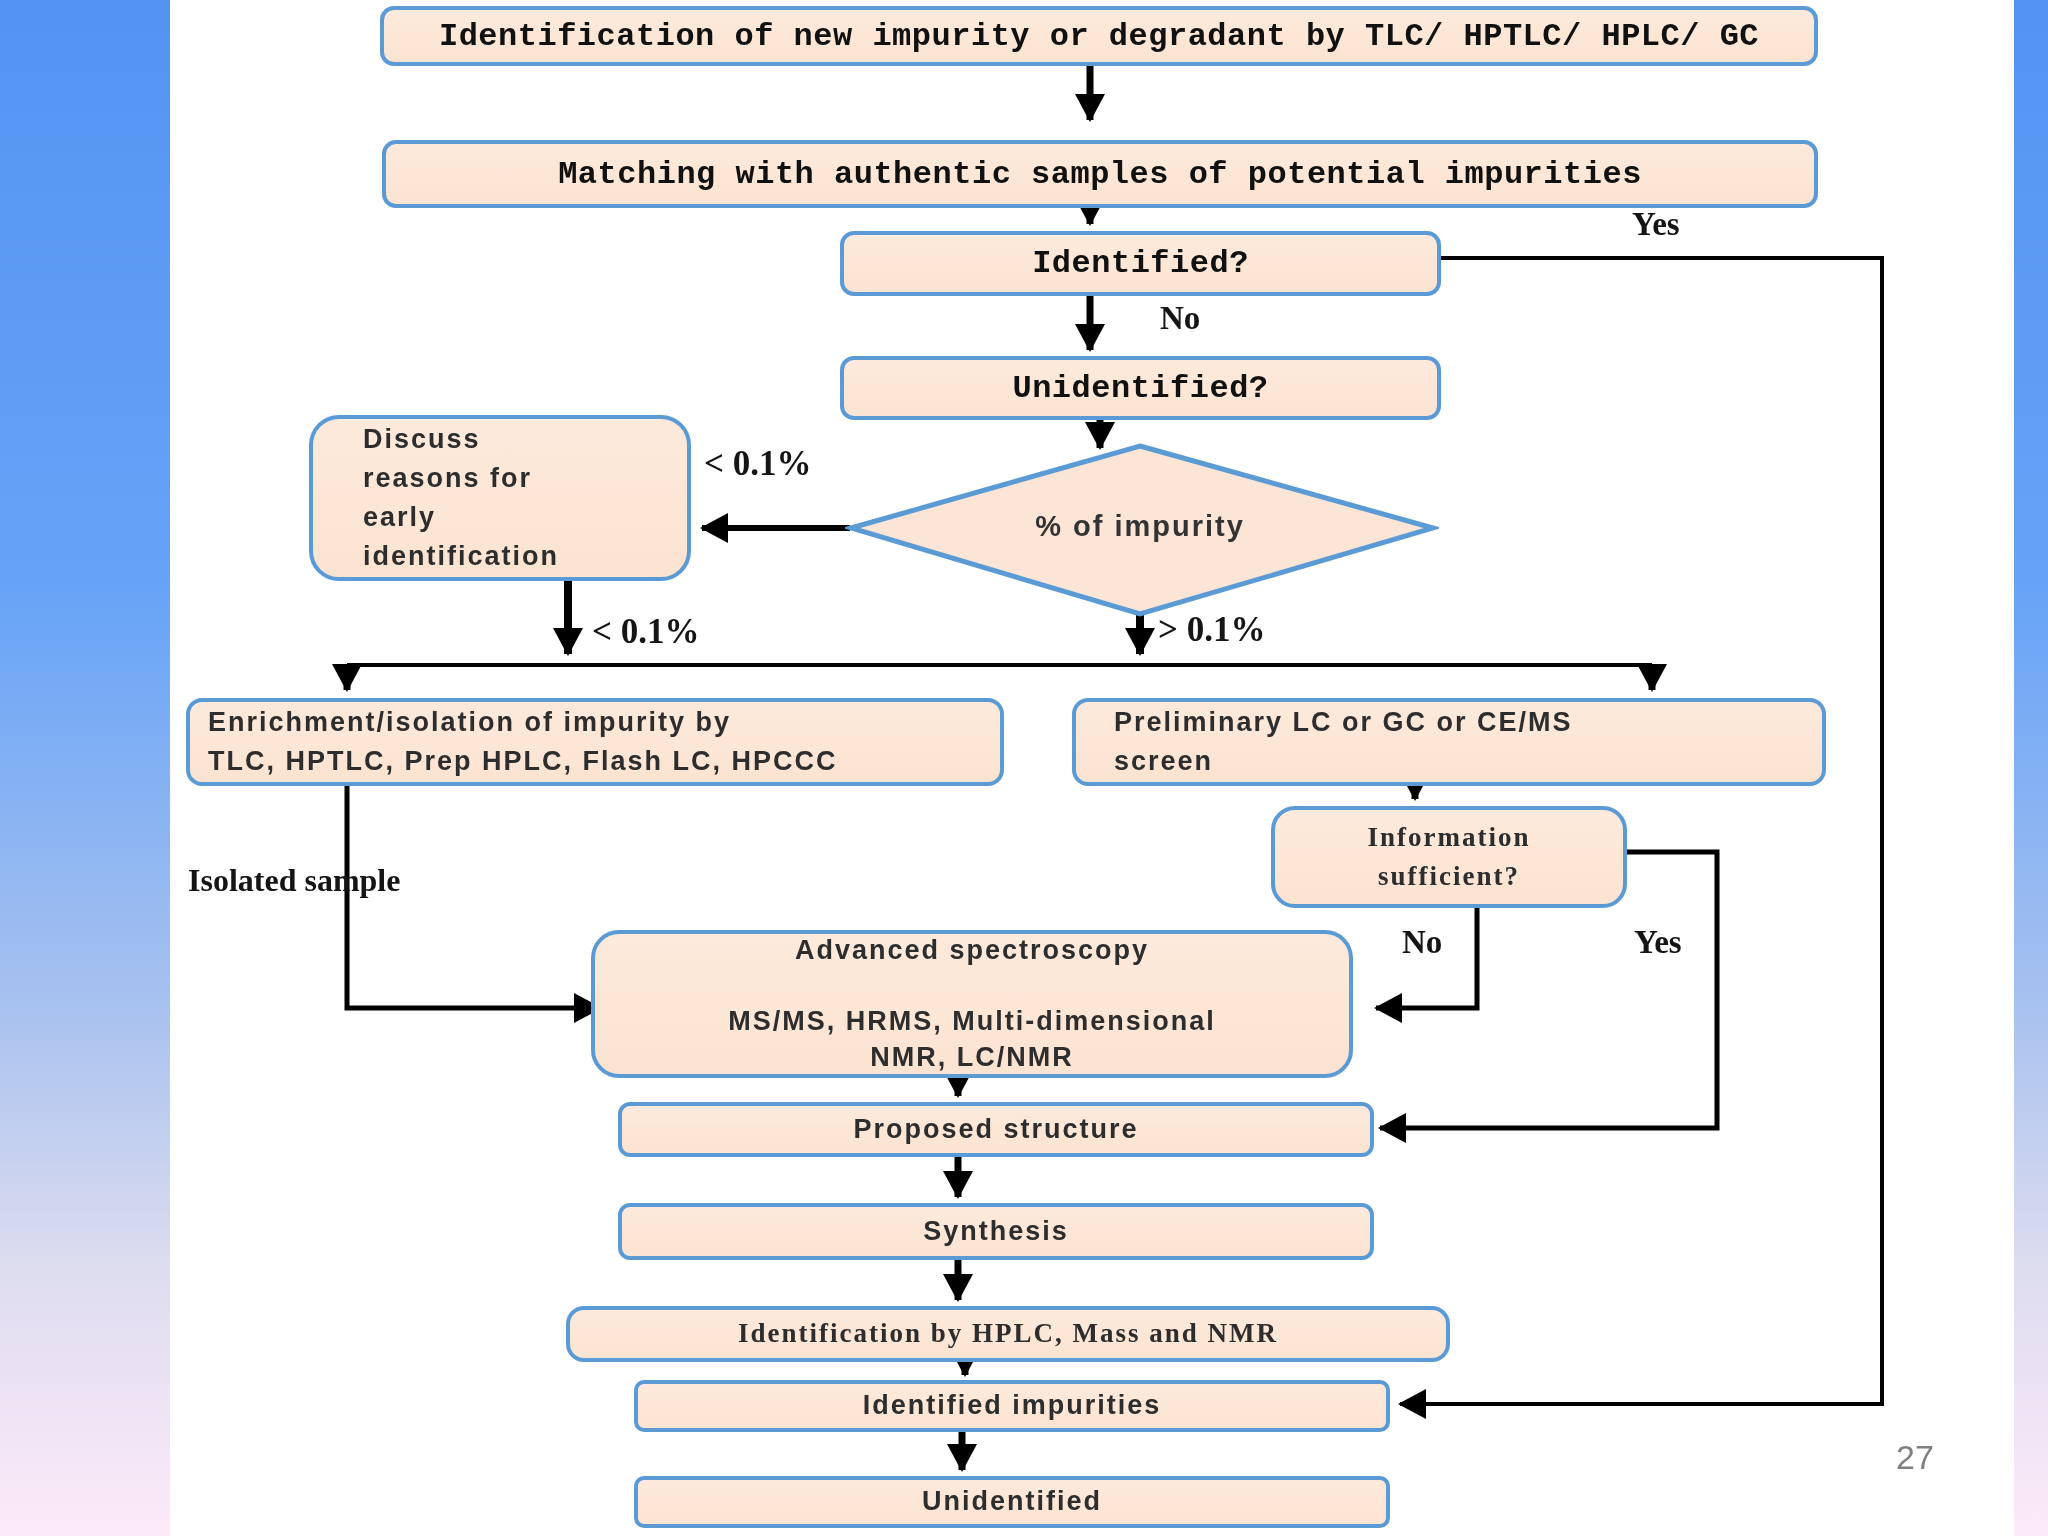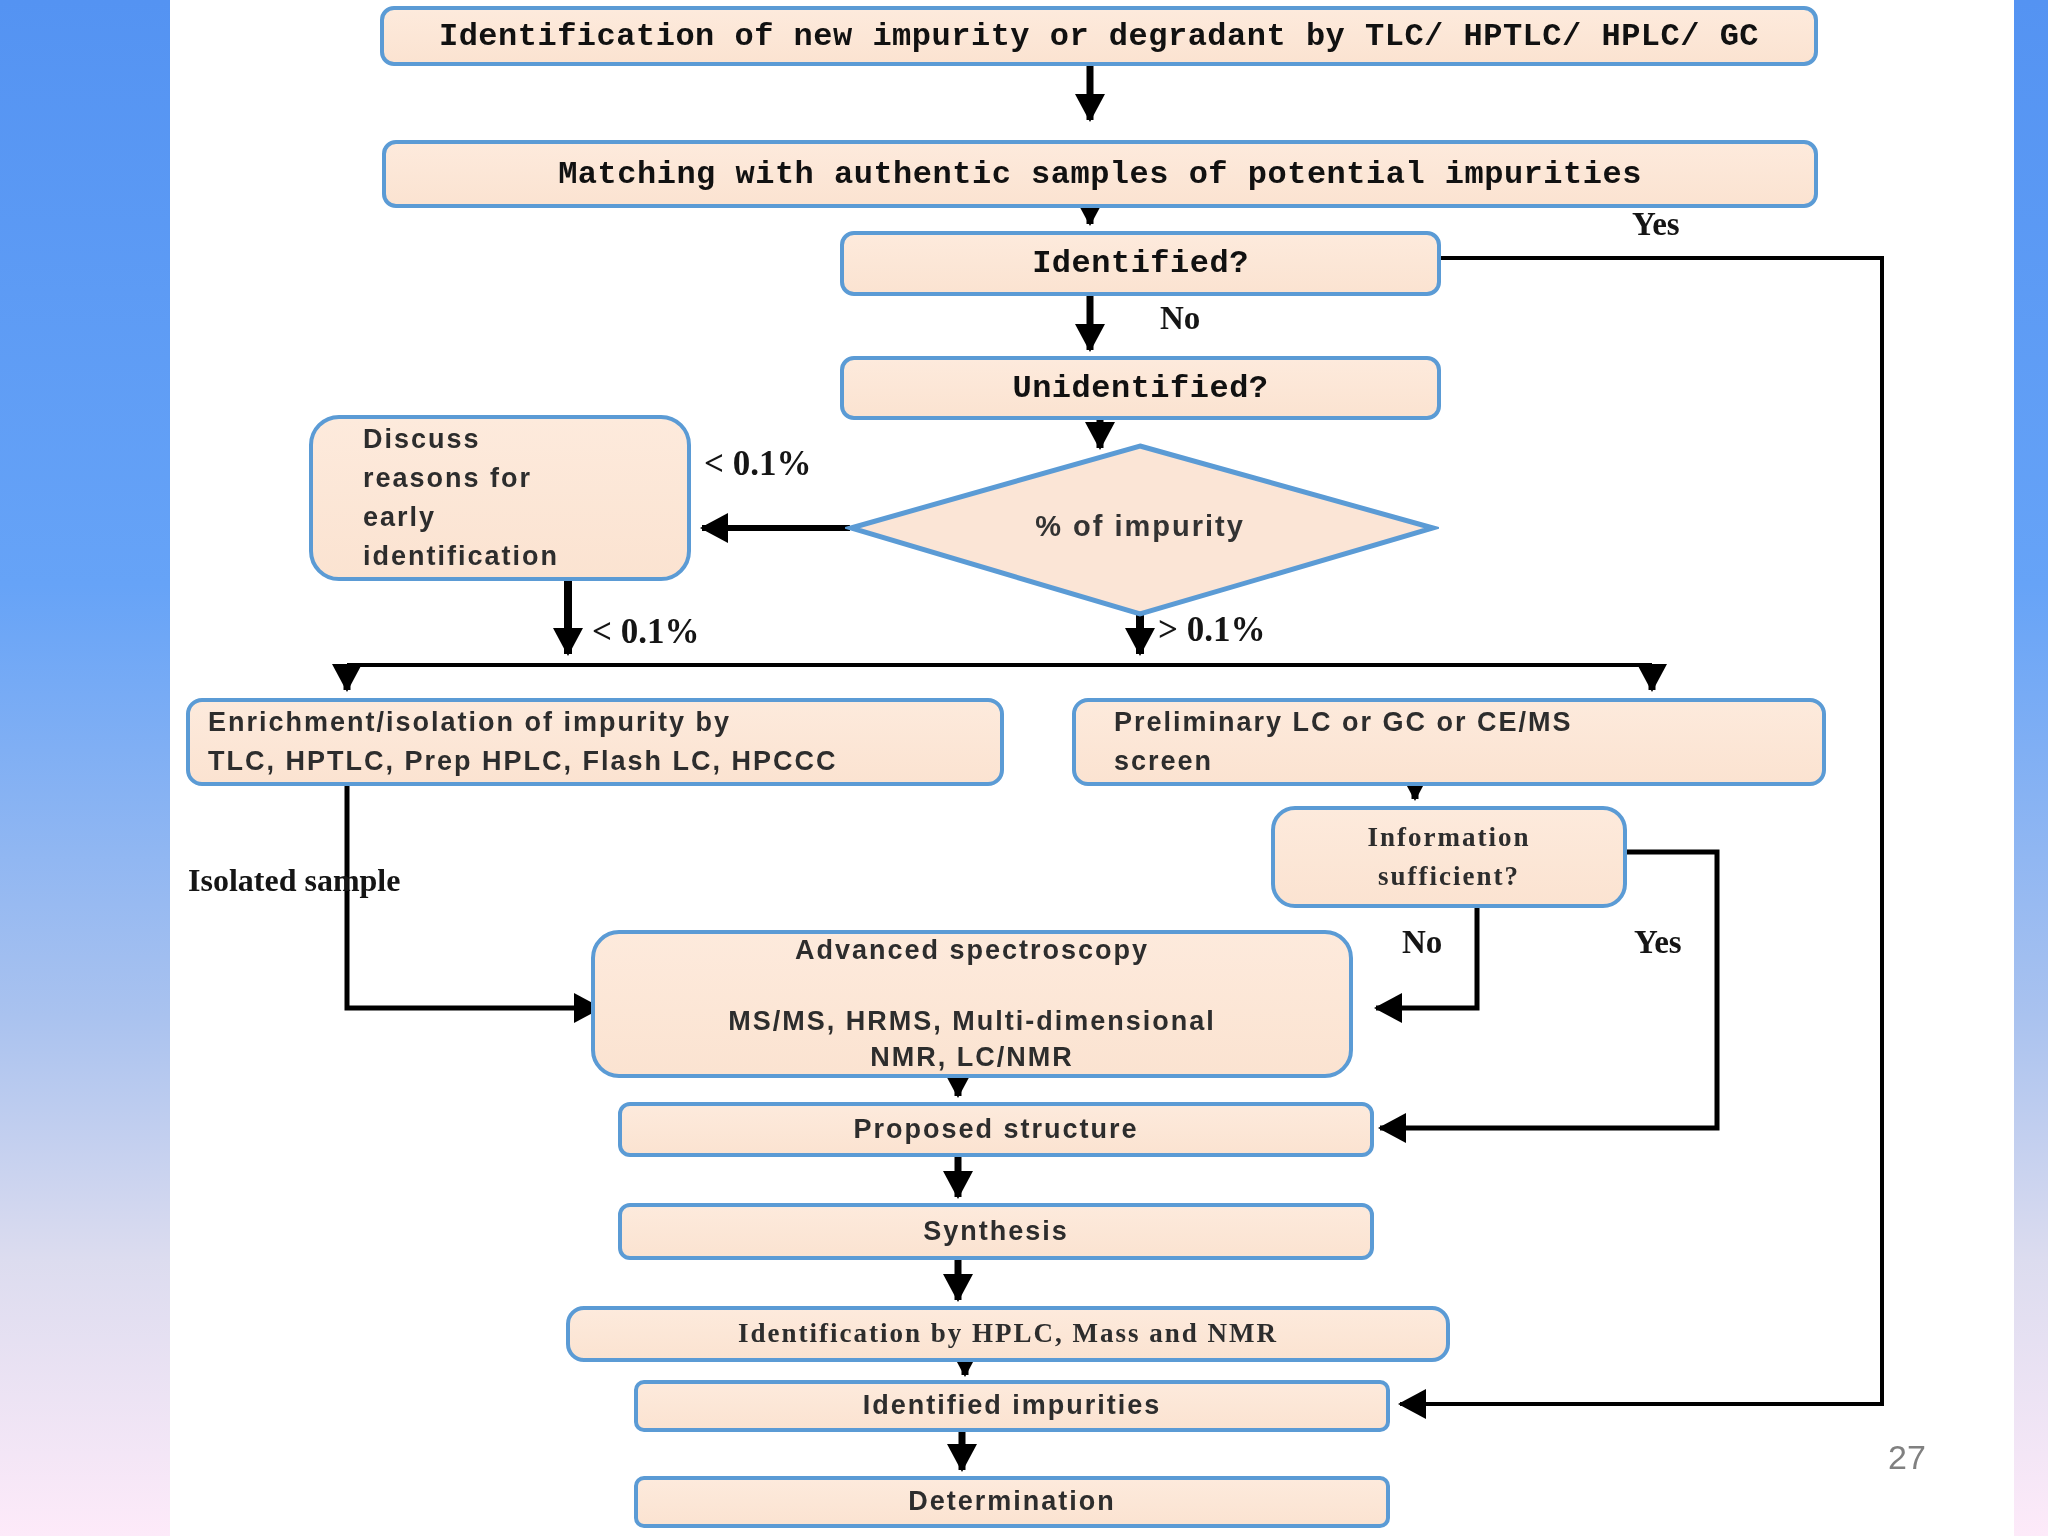--- a/index.html
+++ b/index.html
@@ -33,21 +33,21 @@
     font-weight:bold;font-size:33px;color:#151515;white-space:nowrap;
   }
   .diamond-wrap{position:absolute;z-index:2;}
   .diamond-label{
     position:absolute;z-index:3;font-weight:bold;font-size:29px;
     letter-spacing:2px;color:#333333;text-align:center;
     font-family:"Liberation Sans",sans-serif;
   }
   .page-num{
     position:absolute;z-index:3;font-family:"Liberation Sans",sans-serif;
-    font-size:34px;color:#808080;
+    font-size:34px;color:#808080;margin-left:8px;
   }
 </style>
 </head>
 <body>
 
 <div class="slide">
 
   <div class="strip strip-left"></div>
   <div class="strip strip-right"></div>
 
@@ -122,21 +122,21 @@
 NMR, LC/NMR</div>
 
   <div class="node sans" style="left:618px;top:1102px;width:756px;height:55px;border-radius:12px;">Proposed structure</div>
 
   <div class="node sans" style="left:618px;top:1203px;width:756px;height:57px;border-radius:12px;">Synthesis</div>
 
   <div class="node sans" style="left:566px;top:1306px;width:884px;height:56px;border-radius:18px;font-family:Liberation Serif, serif;">Identification by HPLC, Mass and NMR</div>
 
   <div class="node sans" style="left:634px;top:1380px;width:756px;height:52px;border-radius:10px;">Identified impurities</div>
 
-  <div class="node sans" style="left:634px;top:1476px;width:756px;height:52px;border-radius:10px;">Determination</div>
+  <div class="node sans" style="left:634px;top:1476px;width:756px;height:52px;border-radius:10px;">Unidentified</div>
 
   <div class="lbl" style="left:1632px;top:206px;">Yes</div>
   <div class="lbl" style="left:1160px;top:300px;">No</div>
   <div class="lbl" style="left:704px;top:444px;font-size:35px;">&lt; 0.1%</div>
   <div class="lbl" style="left:592px;top:612px;font-size:35px;">&lt; 0.1%</div>
   <div class="lbl" style="left:1158px;top:610px;font-size:35px;">&gt; 0.1%</div>
   <div class="lbl" style="left:188px;top:862px;font-size:32px;">Isolated sample</div>
   <div class="lbl" style="left:1402px;top:924px;">No</div>
   <div class="lbl" style="left:1634px;top:924px;">Yes</div>
 

